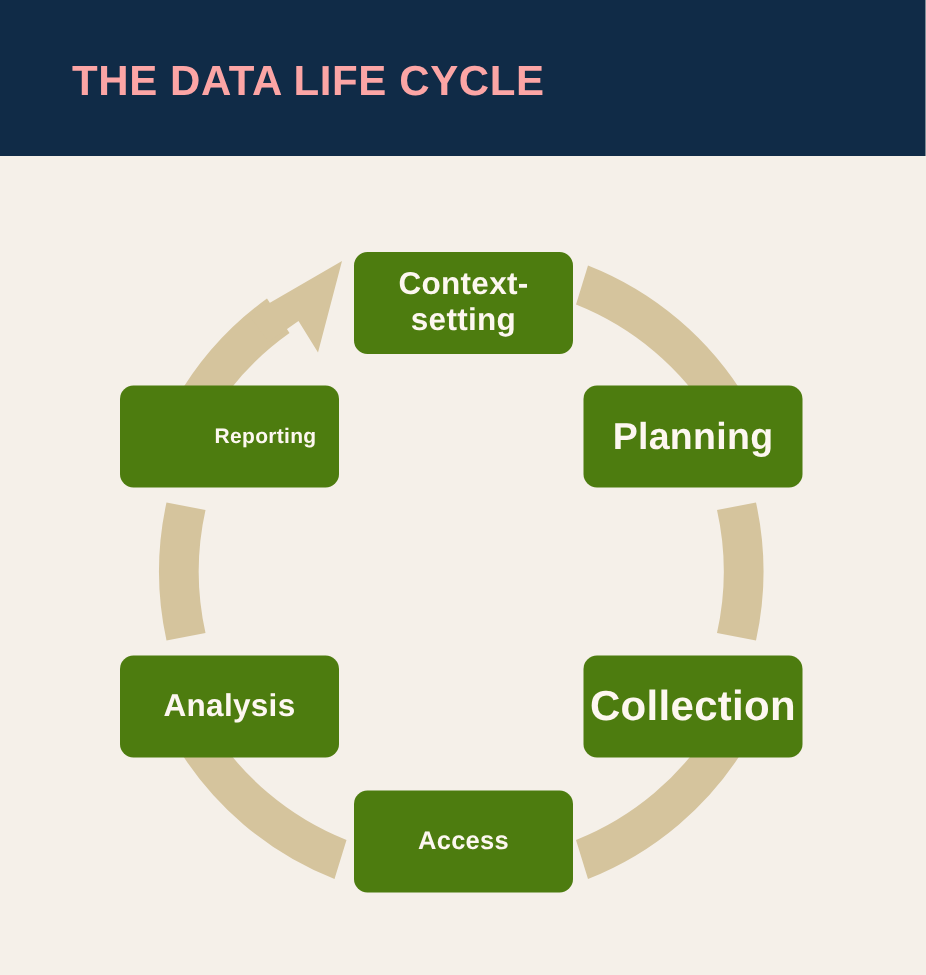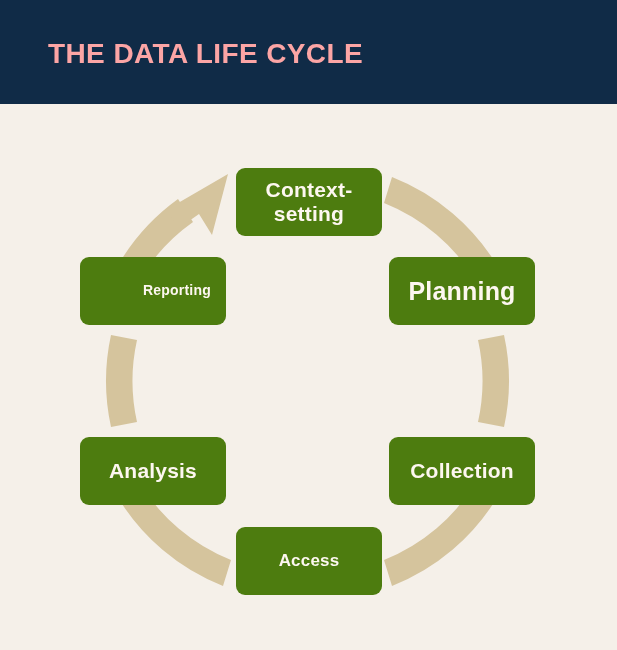--- a/index.html
+++ b/index.html
@@ -74,21 +74,21 @@
     text-align: center;
     line-height: 1.12;
     box-sizing: border-box;
     letter-spacing: 0.2px;
   }
   .node-label { display: block; }
 
   
   .node-context   { left: 236px; top:  64px; width: 146px; height: 68px; font-size: 21px; padding: 0 10px; }
   .node-planning  { left: 389px; top: 153px; width: 146px; height: 68px; font-size: 25px; }
-  .node-collection{ left: 389px; top: 333px; width: 146px; height: 68px; font-size: 21px; }
+  .node-collection{ left: 389px; top: 333px; width: 146px; height: 68px; font-size: 28px; }
   .node-access    { left: 236px; top: 423px; width: 146px; height: 68px; font-size: 17px; }
   .node-analysis  { left:  80px; top: 333px; width: 146px; height: 68px; font-size: 21px; }
   .node-reporting { left:  80px; top: 153px; width: 146px; height: 68px; font-size: 14px; padding-left: 48px; }
 </style>
 </head>
 <body>
 
 <div id="app">
 
   <div class="header">

